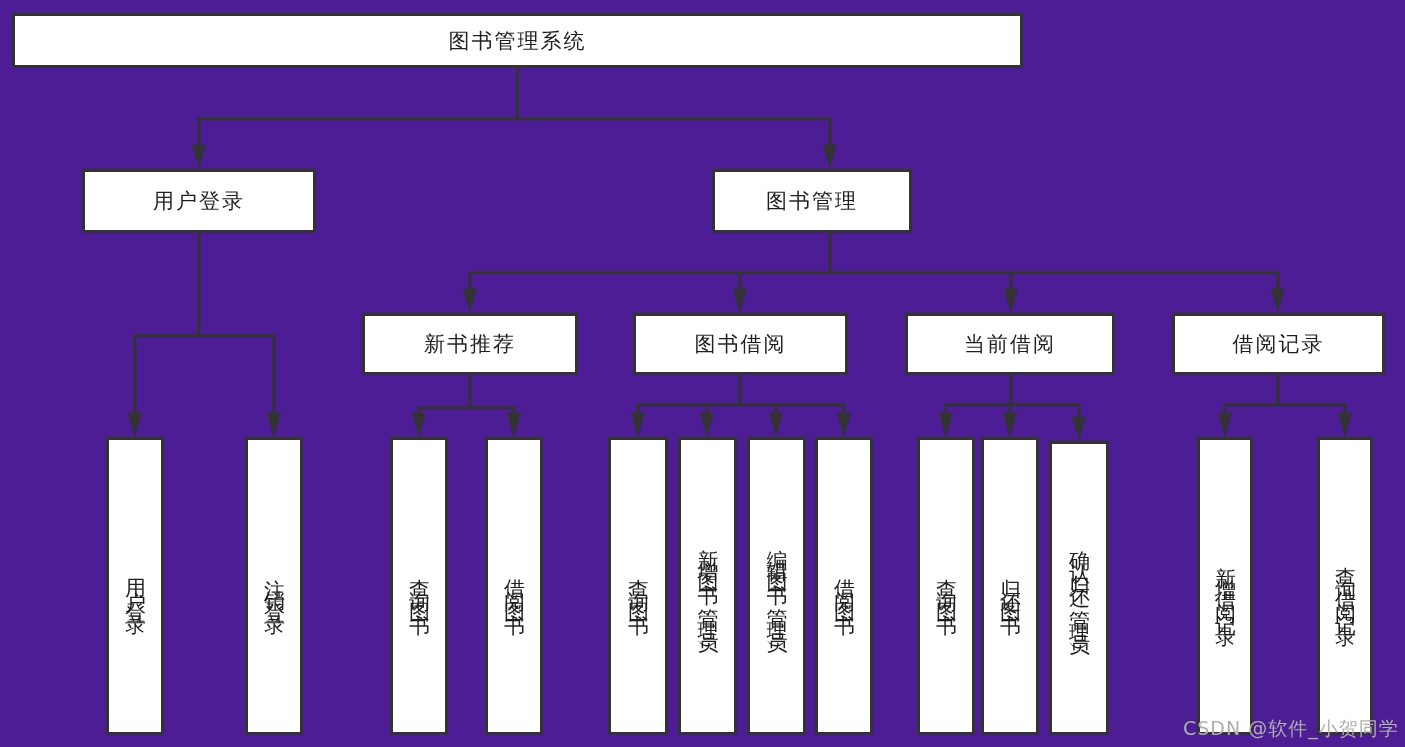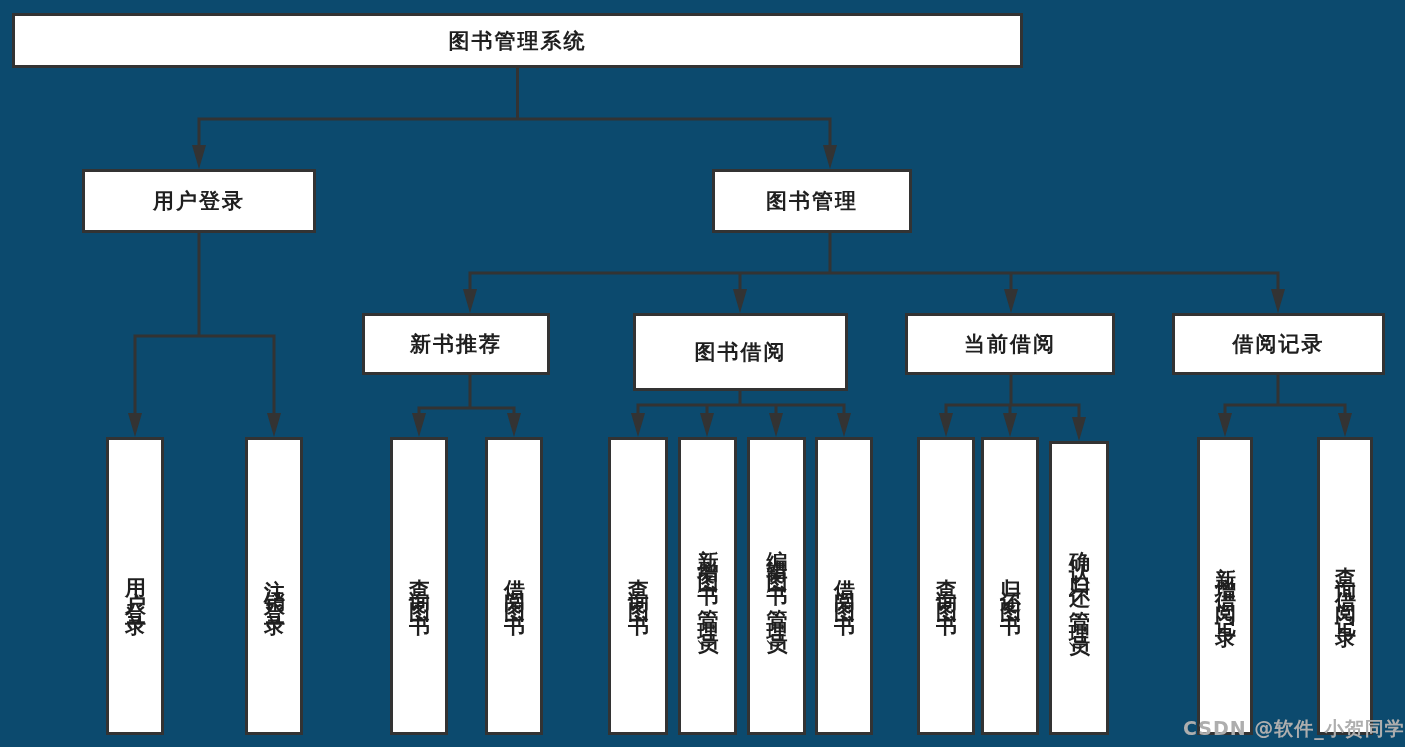--- a/index.html
+++ b/index.html
@@ -1,22 +1,21 @@
 <!DOCTYPE html>
 <html><head>
 <meta charset="utf-8">
 <style>
   html,body{margin:0;padding:0;background:#ffffff;}
   .stage{
     position:relative;
     width:1405px;height:747px;
-    background:#0c4a6e;
+    background:#4c1d95;
     font-family:"DejaVu Sans","Liberation Sans",sans-serif;
     overflow:hidden;
-    font-weight:bold;
   }
   .connectors{position:absolute;left:0;top:0;z-index:1;pointer-events:none;}
   .box{
     position:absolute;
     box-sizing:border-box;
     border:3px solid #333333;
     background:#ffffff;
     display:flex;
     align-items:center;
     justify-content:center;
@@ -95,24 +94,24 @@
     <span>图书管理系统</span>
   </div>
 
   <div class="box h" style="left:82px;top:169px;width:234px;height:64px;">
     <span>用户登录</span>
   </div>
   <div class="box h" style="left:712px;top:169px;width:200px;height:64px;">
     <span>图书管理</span>
   </div>
 
-  <div class="box h" style="left:362px;top:313px;width:188px;height:62px;">
+  <div class="box h" style="left:362px;top:313px;width:216px;height:62px;">
     <span>新书推荐</span>
   </div>
-  <div class="box h" style="left:633px;top:313px;width:215px;height:78px;">
+  <div class="box h" style="left:633px;top:313px;width:215px;height:62px;">
     <span>图书借阅</span>
   </div>
   <div class="box h" style="left:905px;top:313px;width:210px;height:62px;">
     <span>当前借阅</span>
   </div>
   <div class="box h" style="left:1172px;top:313px;width:213px;height:62px;align-items:center;">
     <span>借阅记录</span>
   </div>
 
   <div class="box v" style="left:106px;top:437px;width:58px;height:298px;">

